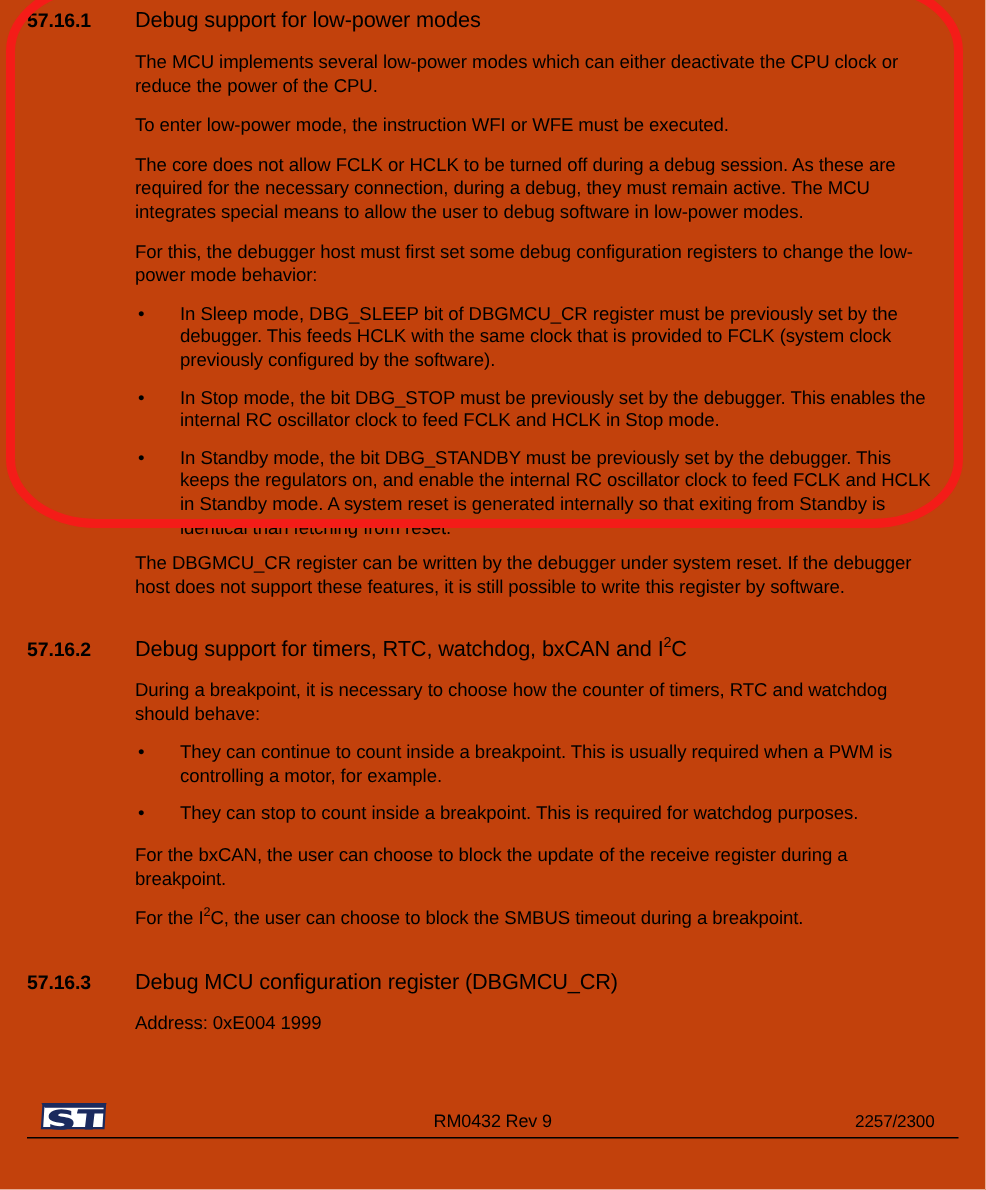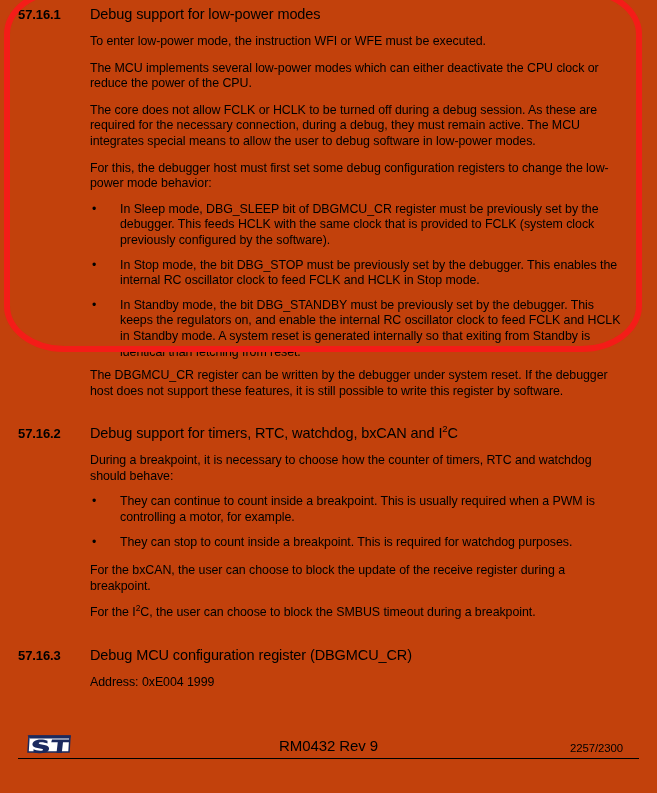--- a/index.html
+++ b/index.html
@@ -136,21 +136,21 @@
     right: 0;
     bottom: 0;
     border-bottom: 1.6px solid #000000;
   }
   .footer-center {
     position: absolute;
     left: 0;
     right: 0;
     bottom: 5px;
     text-align: center;
-    font-size: 15px;
+    font-size: 12px;
     letter-spacing: -0.1px;
   }
   .footer-right {
     position: absolute;
     right: 16px;
     bottom: 5px;
     font-size: 11.4px;
     letter-spacing: -0.1px;
   }
   .st-logo {
@@ -169,22 +169,22 @@
   <div class="content">
 
     <div class="section-heading">
       <span class="sec-num">57.16.1</span>
       <span class="sec-title">Debug support for low-power modes</span>
     </div>
 
     <div class="heading-gap-bottom"></div>
 
     <div class="body-col">
+      <p class="para">The MCU implements several low-power modes which can either deactivate the CPU clock or reduce the power of the CPU.</p>
       <p class="para">To enter low-power mode, the instruction WFI or WFE must be executed.</p>
-      <p class="para">The MCU implements several low-power modes which can either deactivate the CPU clock or reduce the power of the CPU.</p>
       <p class="para">The core does not allow FCLK or HCLK to be turned off during a debug session. As these are required for the necessary connection, during a debug, they must remain active. The MCU integrates special means to allow the user to debug software in low-power modes.</p>
       <p class="para">For this, the debugger host must first set some debug configuration registers to change the low-power mode behavior:</p>
 
       <ul class="bullets">
         <li>
           <span class="bullet-dot">•</span>
           <span>In Sleep mode, DBG_SLEEP bit of DBGMCU_CR register must be previously set by the debugger. This feeds HCLK with the same clock that is provided to FCLK (system clock previously configured by the software).</span>
         </li>
         <li>
           <span class="bullet-dot">•</span>

